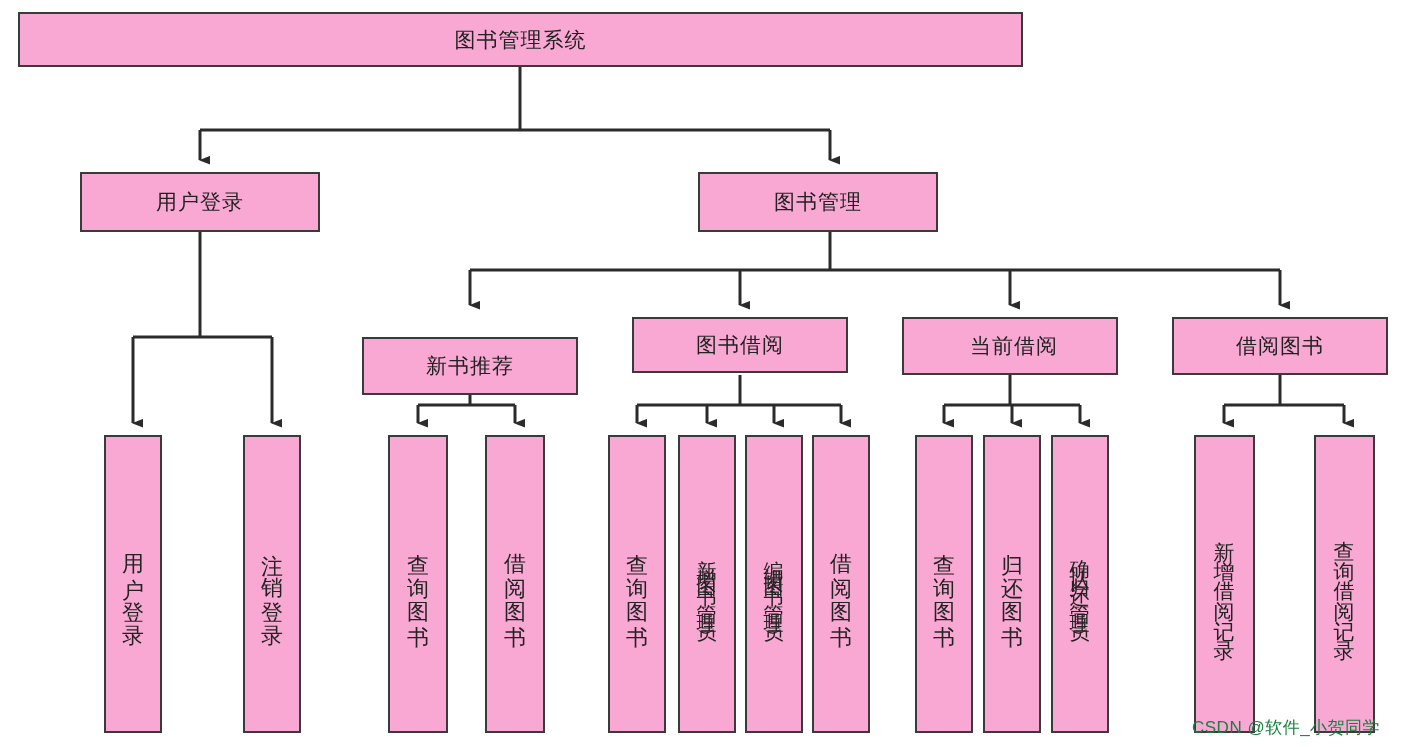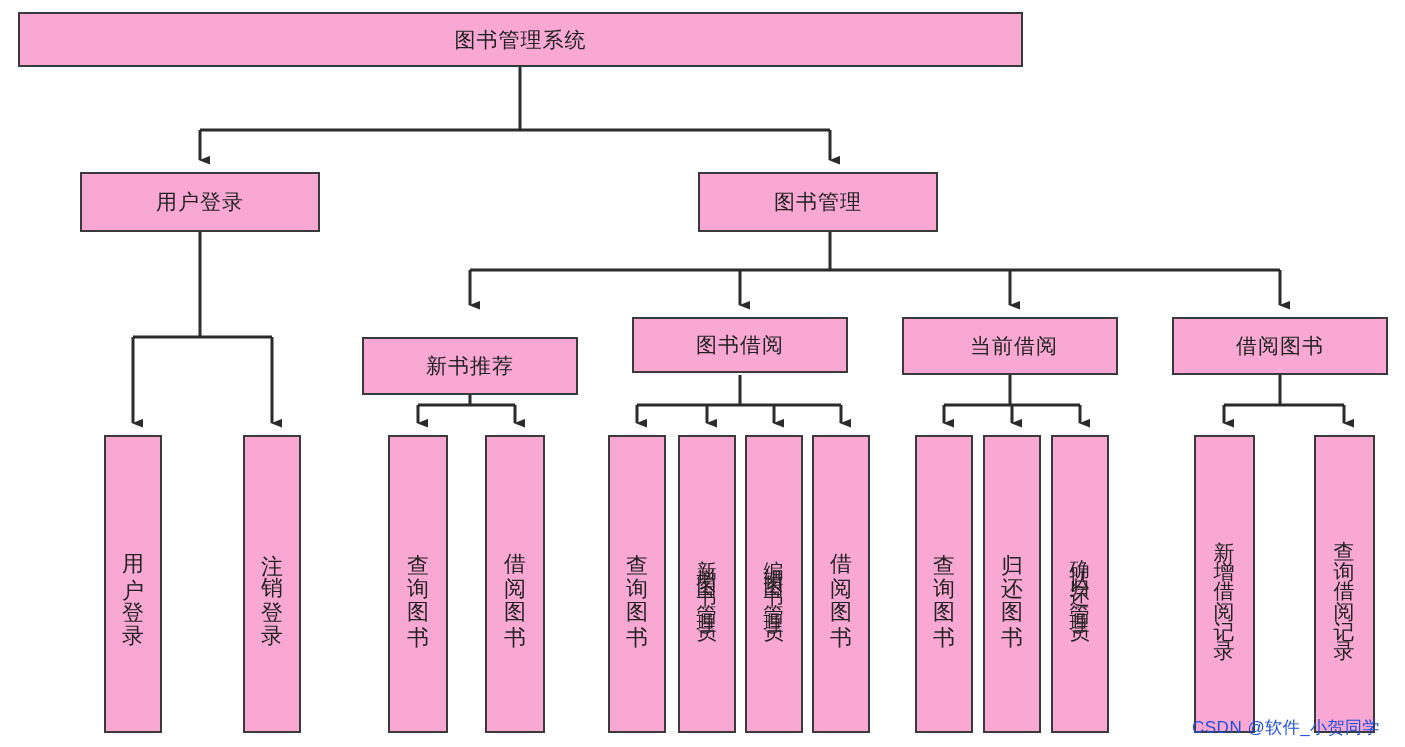--- a/index.html
+++ b/index.html
@@ -46,21 +46,21 @@
     writing-mode: vertical-rl;
     text-orientation: upright;
     letter-spacing: 4px;
     line-height: 1;
     white-space: nowrap;
     text-align: center;
   }
   .watermark {
     position: absolute;
     font-size: 17px;
-    color: #1d4ed8;
+    color: #15803d;
     letter-spacing: 0.5px;
     white-space: nowrap;
     user-select: none;
   }
 </style>
 </head>
 <body>
 
 <div id="canvas">
 

